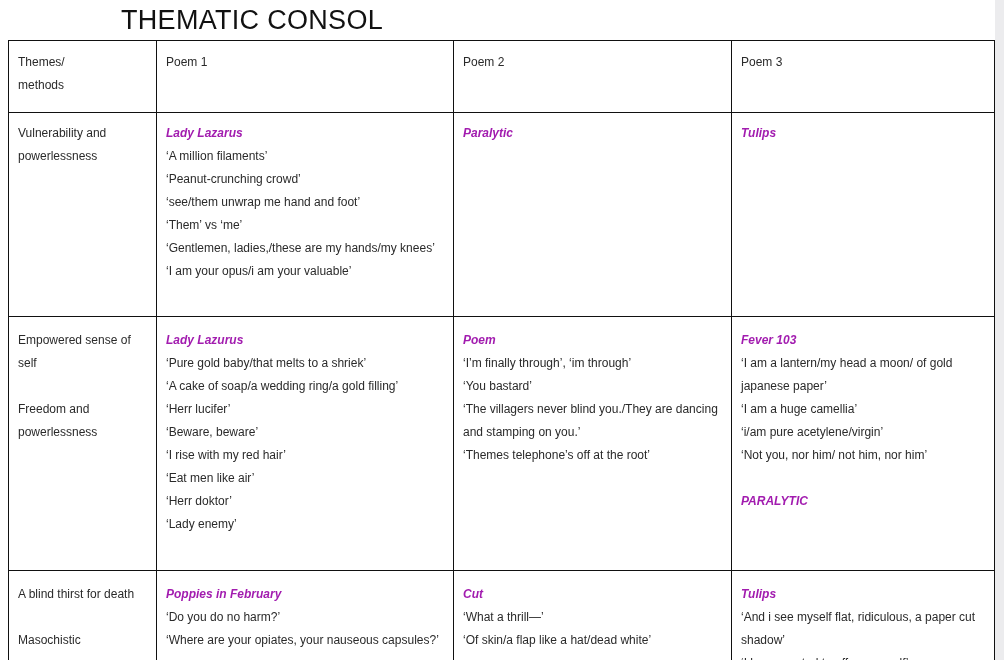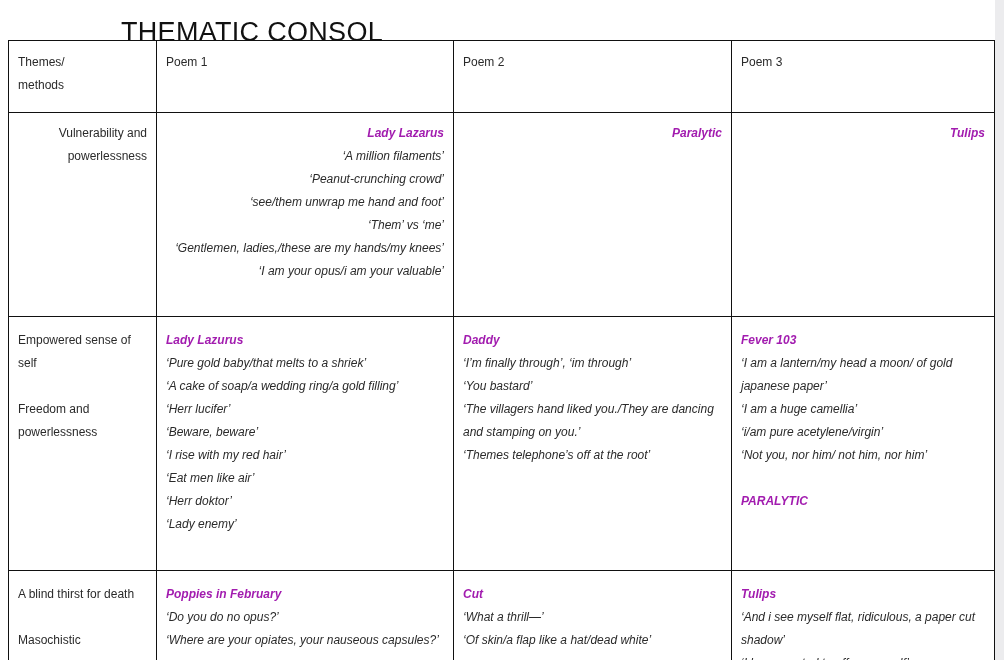--- a/index.html
+++ b/index.html
@@ -11,21 +11,21 @@
       background: #ffffff;
     }
     body {
       position: relative;
       font-family: "Liberation Sans", "DejaVu Sans", sans-serif;
       color: #222222;
     }
     .page-title {
       position: absolute;
       left: 121px;
-      top: 16px;
+      top: 4px;
       font-size: 27px;
       letter-spacing: 0.3px;
       color: #111111;
       font-weight: normal;
       margin: 0;
       line-height: 32px;
       text-align: right;
     }
     .scrollbar {
       position: absolute;
@@ -51,30 +51,30 @@
       font-size: 12px;
       line-height: 23px;
       font-weight: normal;
       color: #2a2a2a;
     }
     col.c0 { width: 148px; }
     col.c1 { width: 297px; }
     col.c2 { width: 278px; }
     col.c3 { width: 263px; }
     tr.hdr th { height: 52px; padding-top: 10px; }
-    tr.r1 td { height: 185px; padding-top: 9px; text-align: right; }
+    tr.r1 td { height: 185px; padding-top: 9px; }
     tr.r2 td { height: 232px; }
     tr.r3 td { height: 120px; }
     .poem-title {
       font-style: italic;
       font-weight: bold;
       color: #a21caf;
       display: block;
     }
-    .quote { display: block; font-style: italic; }
+    .quote { display: block; }
     .gap { display: block; height: 23px; }
     .theme { display: block; }
   </style>
 </head>
 <body>
 
 <h1 class="page-title">THEMATIC CONSOL</h1>
 
 <table class="consol">
   <colgroup>
@@ -126,24 +126,24 @@
       <span class="quote">‘Pure gold baby/that melts to a shriek’</span>
       <span class="quote">‘A cake of soap/a wedding ring/a gold filling’</span>
       <span class="quote">‘Herr lucifer’</span>
       <span class="quote">‘Beware, beware’</span>
       <span class="quote">‘I rise with my red hair’</span>
       <span class="quote">‘Eat men like air’</span>
       <span class="quote">‘Herr doktor’</span>
       <span class="quote">‘Lady enemy’</span>
     </td>
     <td>
-      <span class="poem-title">Daddy</span>
+      <span class="poem-title">Poem</span>
       <span class="quote">‘I’m finally through’, ‘im through’</span>
       <span class="quote">‘You bastard’</span>
-      <span class="quote">‘The villagers hand liked you./They are dancing and stamping on you.’</span>
+      <span class="quote">‘The villagers never blind you./They are dancing and stamping on you.’</span>
       <span class="quote">‘Themes telephone’s off at the root’</span>
     </td>
     <td>
       <span class="poem-title">Fever 103</span>
       <span class="quote">‘I am a lantern/my head a moon/ of gold japanese paper’</span>
       <span class="quote">‘I am a huge camellia’</span>
       <span class="quote">‘i/am pure acetylene/virgin’</span>
       <span class="quote">‘Not you, nor him/ not him, nor him’</span>
       <span class="gap"></span>
       <span class="poem-title">PARALYTIC</span>
@@ -151,21 +151,21 @@
   </tr>
 
   <tr class="r3">
     <td>
       <span class="theme">A blind thirst for death</span>
       <span class="gap"></span>
       <span class="theme">Masochistic</span>
     </td>
     <td>
       <span class="poem-title">Poppies in February</span>
-      <span class="quote">‘Do you do no opus?’</span>
+      <span class="quote">‘Do you do no harm?’</span>
       <span class="quote">‘Where are your opiates, your nauseous capsules?’</span>
     </td>
     <td>
       <span class="poem-title">Cut</span>
       <span class="quote">‘What a thrill—’</span>
       <span class="quote">‘Of skin/a flap like a hat/dead white’</span>
     </td>
     <td>
       <span class="poem-title">Tulips</span>
       <span class="quote"> ‘And  i see myself flat, ridiculous, a paper cut shadow’</span>

